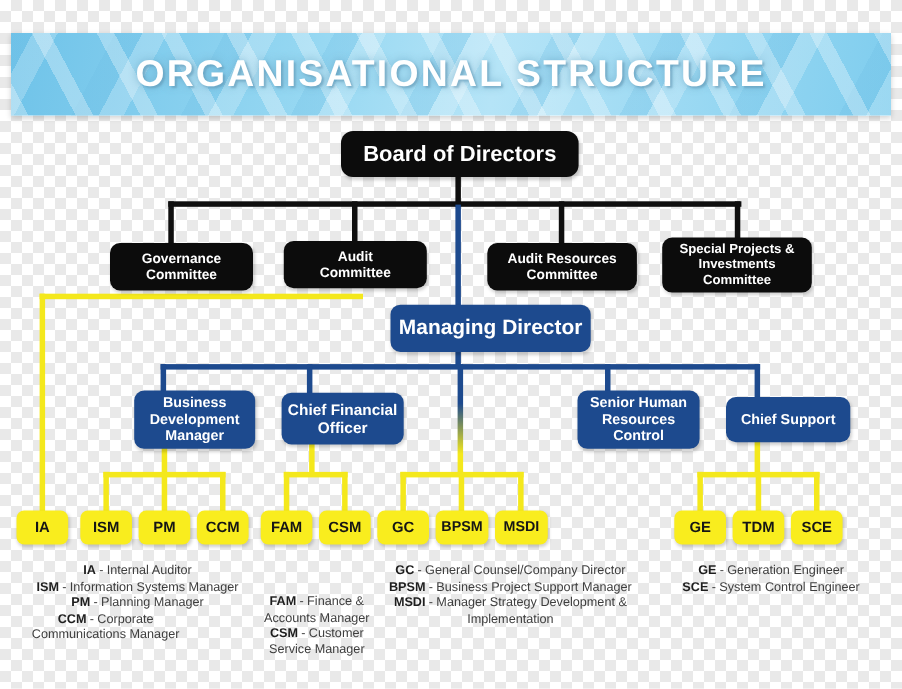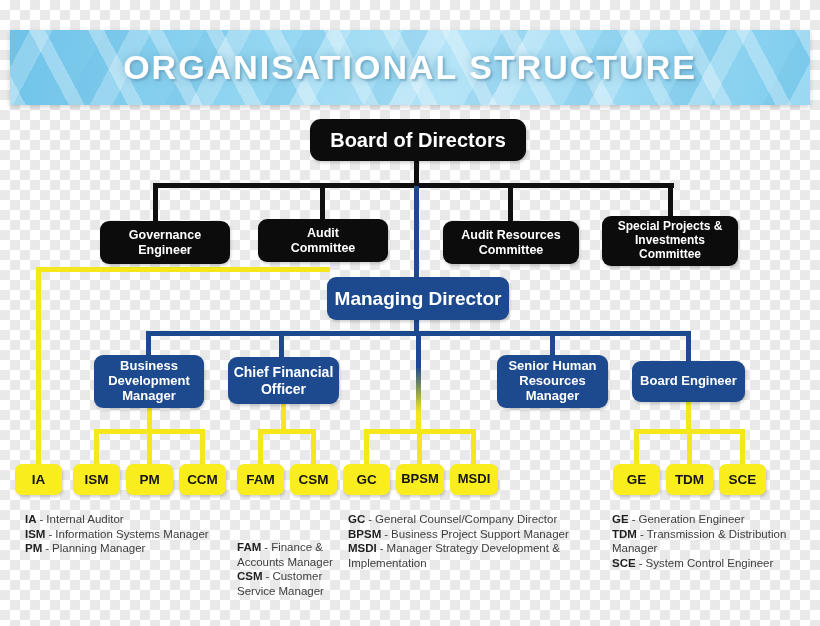--- a/index.html
+++ b/index.html
@@ -35,23 +35,23 @@
   .ln.b { background: #1d4a8e; }
   .ln.y { background: #f4e81c; }
   .ln.g { background: linear-gradient(180deg, #1d4a8e 0%, #1d4a8e 35%, #f4e81c 80%); }
   .node {
     position: absolute; display: flex; align-items: center; justify-content: center;
     text-align: center; color: #fff; font-weight: bold; line-height: 1.15;
     border-radius: 9px; padding: 2px 5px; white-space: pre-line;
     box-shadow: 1px 2px 3px rgba(0,0,0,.18);
   }
   .node.k { background: #0c0c0c; }
-  .node.b { background: #1d4a8e; }
+  .node.b { background: #1d4a8e; margin-left: 28px; }
   .node.y { background: #f9ed1e; color: #151515; border-radius: 7px; }
-  .legend-col { position: absolute; font-size: 11.5px; color: #3d3d3d; line-height: 14.5px; }
+  .legend-col { position: absolute; font-size: 11.5px; color: #3d3d3d; line-height: 14.5px; text-align: center; }
   .legend-item .abbr { font-weight: bold; color: #1e1e1e; }
   .legend-item .sep { margin: 0 3px; }
 </style>
 </head>
 <body>
 
 <div class="canvas">
 
   <div class="banner">
     <div class="banner-title">ORGANISATIONAL STRUCTURE</div>
@@ -97,21 +97,21 @@
   <div class="ln y" style="left:634px;top:429px;width:5px;height:36px"></div>
   <div class="ln y" style="left:687px;top:429px;width:5px;height:36px"></div>
   <div class="ln y" style="left:740px;top:429px;width:5px;height:36px"></div>
 
   <div class="node k" style="left:310px;top:119px;width:216px;height:42px;font-size:20px;border-radius:11px">
     <span>Board of Directors</span>
   </div>
 
   <div class="node k" style="left:100px;top:221px;width:130px;height:43px;font-size:12.5px">
     <span>Governance
-Engineer</span>
+Committee</span>
   </div>
   <div class="node k" style="left:258px;top:219px;width:130px;height:43px;font-size:12.5px">
     <span>Audit
 Committee</span>
   </div>
   <div class="node k" style="left:443px;top:221px;width:136px;height:43px;font-size:12.5px">
     <span>Audit Resources
 Committee</span>
   </div>
   <div class="node k" style="left:602px;top:216px;width:136px;height:50px;font-size:12px">
@@ -129,55 +129,55 @@
 Development
 Manager</span>
   </div>
   <div class="node b" style="left:228px;top:357px;width:111px;height:47px;font-size:14px">
     <span>Chief Financial
 Officer</span>
   </div>
   <div class="node b" style="left:497px;top:355px;width:111px;height:53px;font-size:13px">
     <span>Senior Human
 Resources
-Manager</span>
+Control</span>
   </div>
   <div class="node b" style="left:632px;top:361px;width:113px;height:41px;font-size:13px">
-    <span>Board Engineer</span>
+    <span>Chief Support</span>
   </div>
 
   <div class="node y" style="left:15px;top:464px;width:47px;height:31px;font-size:13.5px"><span>IA</span></div>
   <div class="node y" style="left:73px;top:464px;width:47px;height:31px;font-size:13.5px"><span>ISM</span></div>
   <div class="node y" style="left:126px;top:464px;width:47px;height:31px;font-size:13.5px"><span>PM</span></div>
   <div class="node y" style="left:179px;top:464px;width:47px;height:31px;font-size:13.5px"><span>CCM</span></div>
   <div class="node y" style="left:237px;top:464px;width:47px;height:31px;font-size:13.5px"><span>FAM</span></div>
   <div class="node y" style="left:290px;top:464px;width:47px;height:31px;font-size:13.5px"><span>CSM</span></div>
   <div class="node y" style="left:343px;top:464px;width:47px;height:31px;font-size:13.5px"><span>GC</span></div>
   <div class="node y" style="left:396px;top:464px;width:48px;height:31px;font-size:13px"><span>BPSM</span></div>
   <div class="node y" style="left:450px;top:464px;width:48px;height:31px;font-size:13px"><span>MSDI</span></div>
   <div class="node y" style="left:613px;top:464px;width:47px;height:31px;font-size:13.5px"><span>GE</span></div>
   <div class="node y" style="left:666px;top:464px;width:47px;height:31px;font-size:13.5px"><span>TDM</span></div>
   <div class="node y" style="left:719px;top:464px;width:47px;height:31px;font-size:13.5px"><span>SCE</span></div>
 
   <div class="legend-col" style="left:25px;top:512px;width:200px">
     <div class="legend-item"><span class="abbr">IA</span><span class="sep">-</span><span class="desc">Internal Auditor</span></div>
     <div class="legend-item"><span class="abbr">ISM</span><span class="sep">-</span><span class="desc">Information Systems Manager</span></div>
     <div class="legend-item"><span class="abbr">PM</span><span class="sep">-</span><span class="desc">Planning Manager</span></div>
+    <div class="legend-item" style="max-width:142px"><span class="abbr">CCM</span><span class="sep">-</span><span class="desc">Corporate Communications Manager</span></div>
   </div>
 
   <div class="legend-col" style="left:237px;top:540px;width:102px">
     <div class="legend-item"><span class="abbr">FAM</span><span class="sep">-</span><span class="desc">Finance &amp; Accounts Manager</span></div>
     <div class="legend-item"><span class="abbr">CSM</span><span class="sep">-</span><span class="desc">Customer Service Manager</span></div>
   </div>
 
   <div class="legend-col" style="left:348px;top:512px;width:232px">
     <div class="legend-item"><span class="abbr">GC</span><span class="sep">-</span><span class="desc">General Counsel/Company Director</span></div>
     <div class="legend-item"><span class="abbr">BPSM</span><span class="sep">-</span><span class="desc">Business Project Support Manager</span></div>
     <div class="legend-item"><span class="abbr">MSDI</span><span class="sep">-</span><span class="desc">Manager Strategy Development &amp; Implementation</span></div>
   </div>
 
   <div class="legend-col" style="left:612px;top:512px;width:178px">
     <div class="legend-item"><span class="abbr">GE</span><span class="sep">-</span><span class="desc">Generation Engineer</span></div>
-    <div class="legend-item"><span class="abbr">TDM</span><span class="sep">-</span><span class="desc">Transmission &amp; Distribution Manager</span></div>
     <div class="legend-item"><span class="abbr">SCE</span><span class="sep">-</span><span class="desc">System Control Engineer</span></div>
   </div>
 
 </div>
 
 </body></html>

